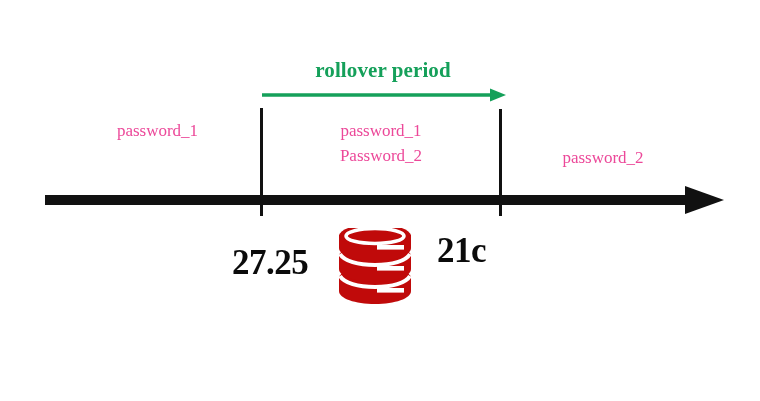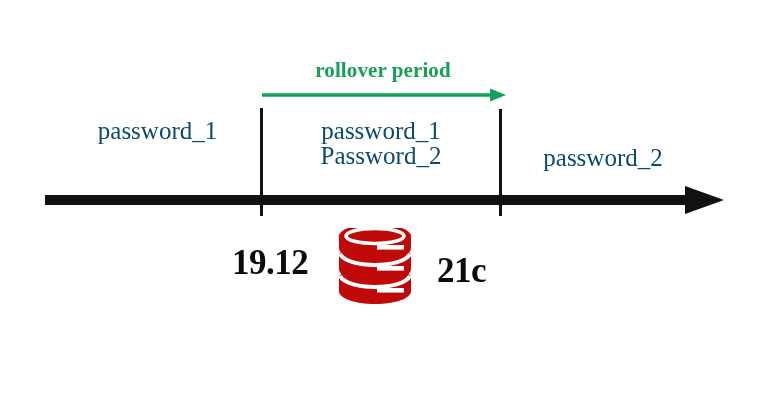--- a/index.html
+++ b/index.html
@@ -36,22 +36,22 @@
     position: absolute;
     left: 258px;
     top: 84px;
     width: 252px;
     height: 22px;
   }
 
   
   .phase-label {
     position: absolute;
-    font-size: 25px;
-    color: #0c4a6e;
+    font-size: 17px;
+    color: #ec4899;
     text-align: center;
     white-space: nowrap;
     line-height: 25px;
   }
   .phase-left {
     left: 60px;
     top: 118px;
     width: 195px;
   }
   .phase-mid {
@@ -99,21 +99,21 @@
     color: #0b0b0b;
     letter-spacing: -0.5px;
     white-space: nowrap;
   }
   .version-left {
     left: 232px;
     top: 243px;
   }
   .version-right {
     left: 437px;
-    top: 251px;
+    top: 231px;
   }
 
   
   .db-icon {
     position: absolute;
     left: 338px;
     top: 228px;
     width: 74px;
     height: 78px;
   }
@@ -140,21 +140,21 @@
   <div class="phase-label phase-right">password_2</div>
 
   <div class="tick tick-left"></div>
   <div class="tick tick-right"></div>
 
   <svg class="timeline" viewBox="0 0 680 34" xmlns="http://www.w3.org/2000/svg">
     <rect x="0" y="12" width="645" height="10" fill="#111111"></rect>
     <polygon points="640,3 679,17 640,31" fill="#111111"></polygon>
   </svg>
 
-  <div class="version-label version-left">19.12</div>
+  <div class="version-label version-left">27.25</div>
 
   <svg class="db-icon" viewBox="0 0 74 78" xmlns="http://www.w3.org/2000/svg">
     <g fill="#C00A0A">
 
       <path d="M1,50 L1,63 C1,70.5 17,76 37,76 C57,76 73,70.5 73,63 L73,50 Z"></path>
       <ellipse cx="37" cy="50" rx="36" ry="12"></ellipse>
 
       <path d="M1,28 L1,41 C1,48.5 17,54 37,54 C57,54 73,48.5 73,41 L73,28 Z"></path>
       <ellipse cx="37" cy="28" rx="36" ry="12"></ellipse>
 

